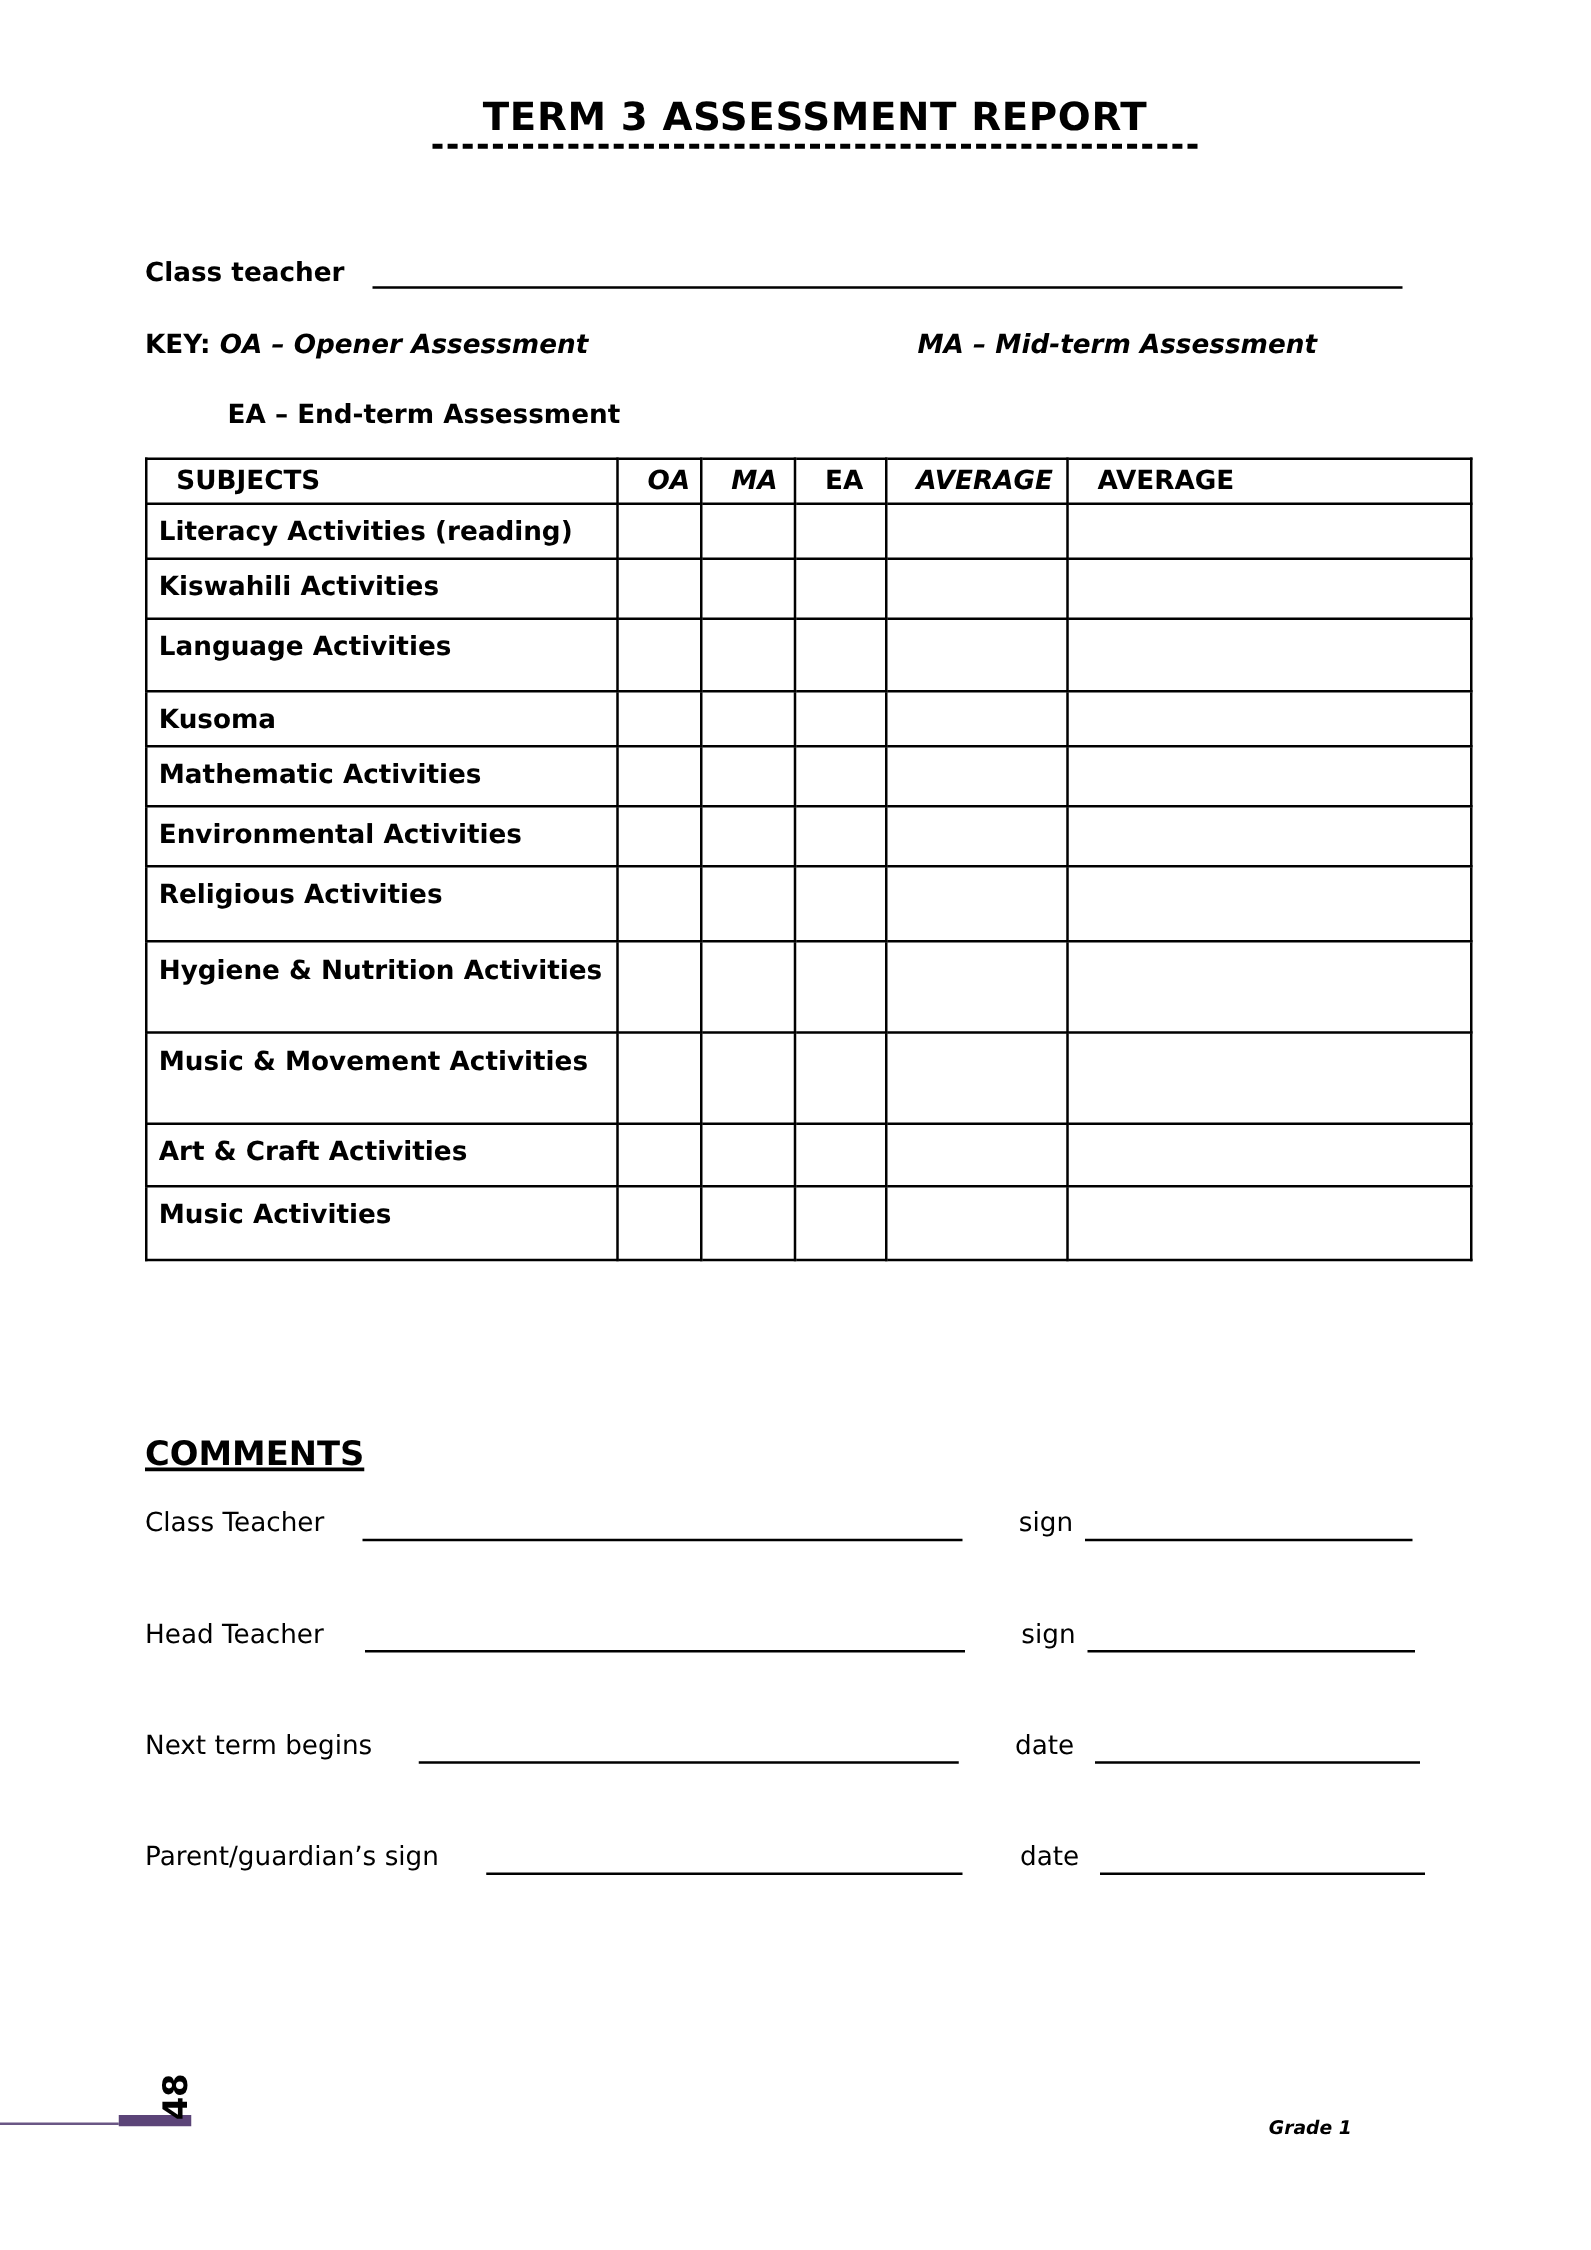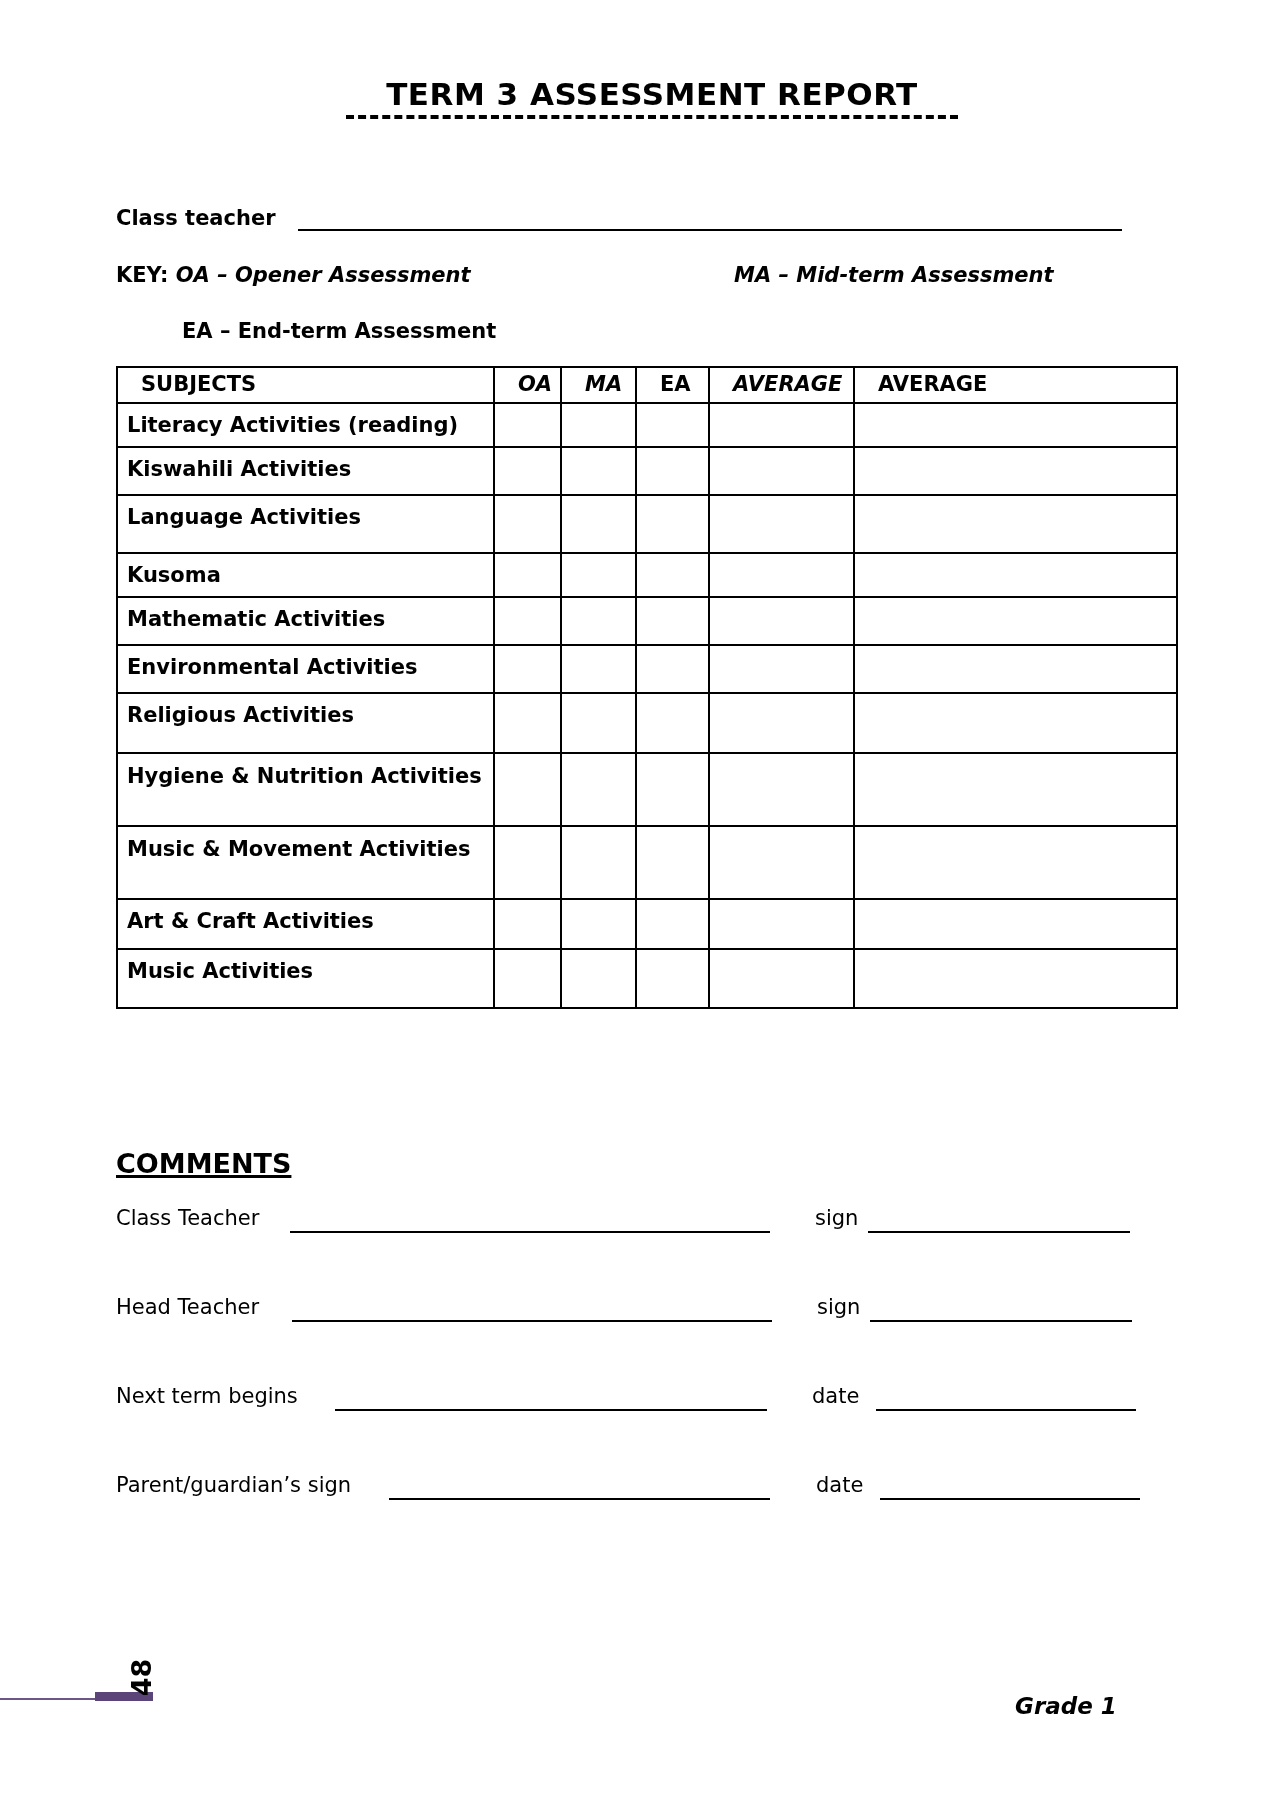--- a/index.html
+++ b/index.html
@@ -16,21 +16,21 @@
     table.grid td, table.grid th { border:2px solid #000; padding:4px 9px; vertical-align:top; text-align:left;
              font-size:21px; font-weight:bold; line-height:34px; }
     table.grid th { line-height:26px; padding:3px 9px 2px 23px; }
     .it { font-style:italic; }
     .subj { line-height:36px !important; }
     .heading { left:116px; top:1148px; font-size:27px; font-weight:bold; text-decoration:underline; text-decoration-thickness:3px; }
     .sigrow { font-size:21px; }
     .pagenum { left:118px; top:1662px; font-size:27px; font-weight:bold; transform:rotate(-90deg); transform-origin:center; width:46px; text-align:center; }
     .purplebar { left:95px; top:1692px; width:58px; height:9px; background:#5b4478; }
     .purpleline { left:0px; top:1698px; width:95px; height:0; border-top:2px solid #6a5785; }
-    .grade { left:1015px; top:1693px; font-size:23px; font-weight:bold; font-style:italic; }
+    .grade { left:1015px; top:1693px; font-size:15px; font-weight:bold; font-style:italic; }
   </style>
 </head>
 <body>
 
 <div class="abs title">TERM 3 ASSESSMENT REPORT</div>
 <div class="abs title-underline"></div>
 
 <div class="abs lbl bold" style="left:116px; top:205px;">Class teacher</div>
 <div class="hline" style="left:298px; top:229px; width:824px;"></div>
 

